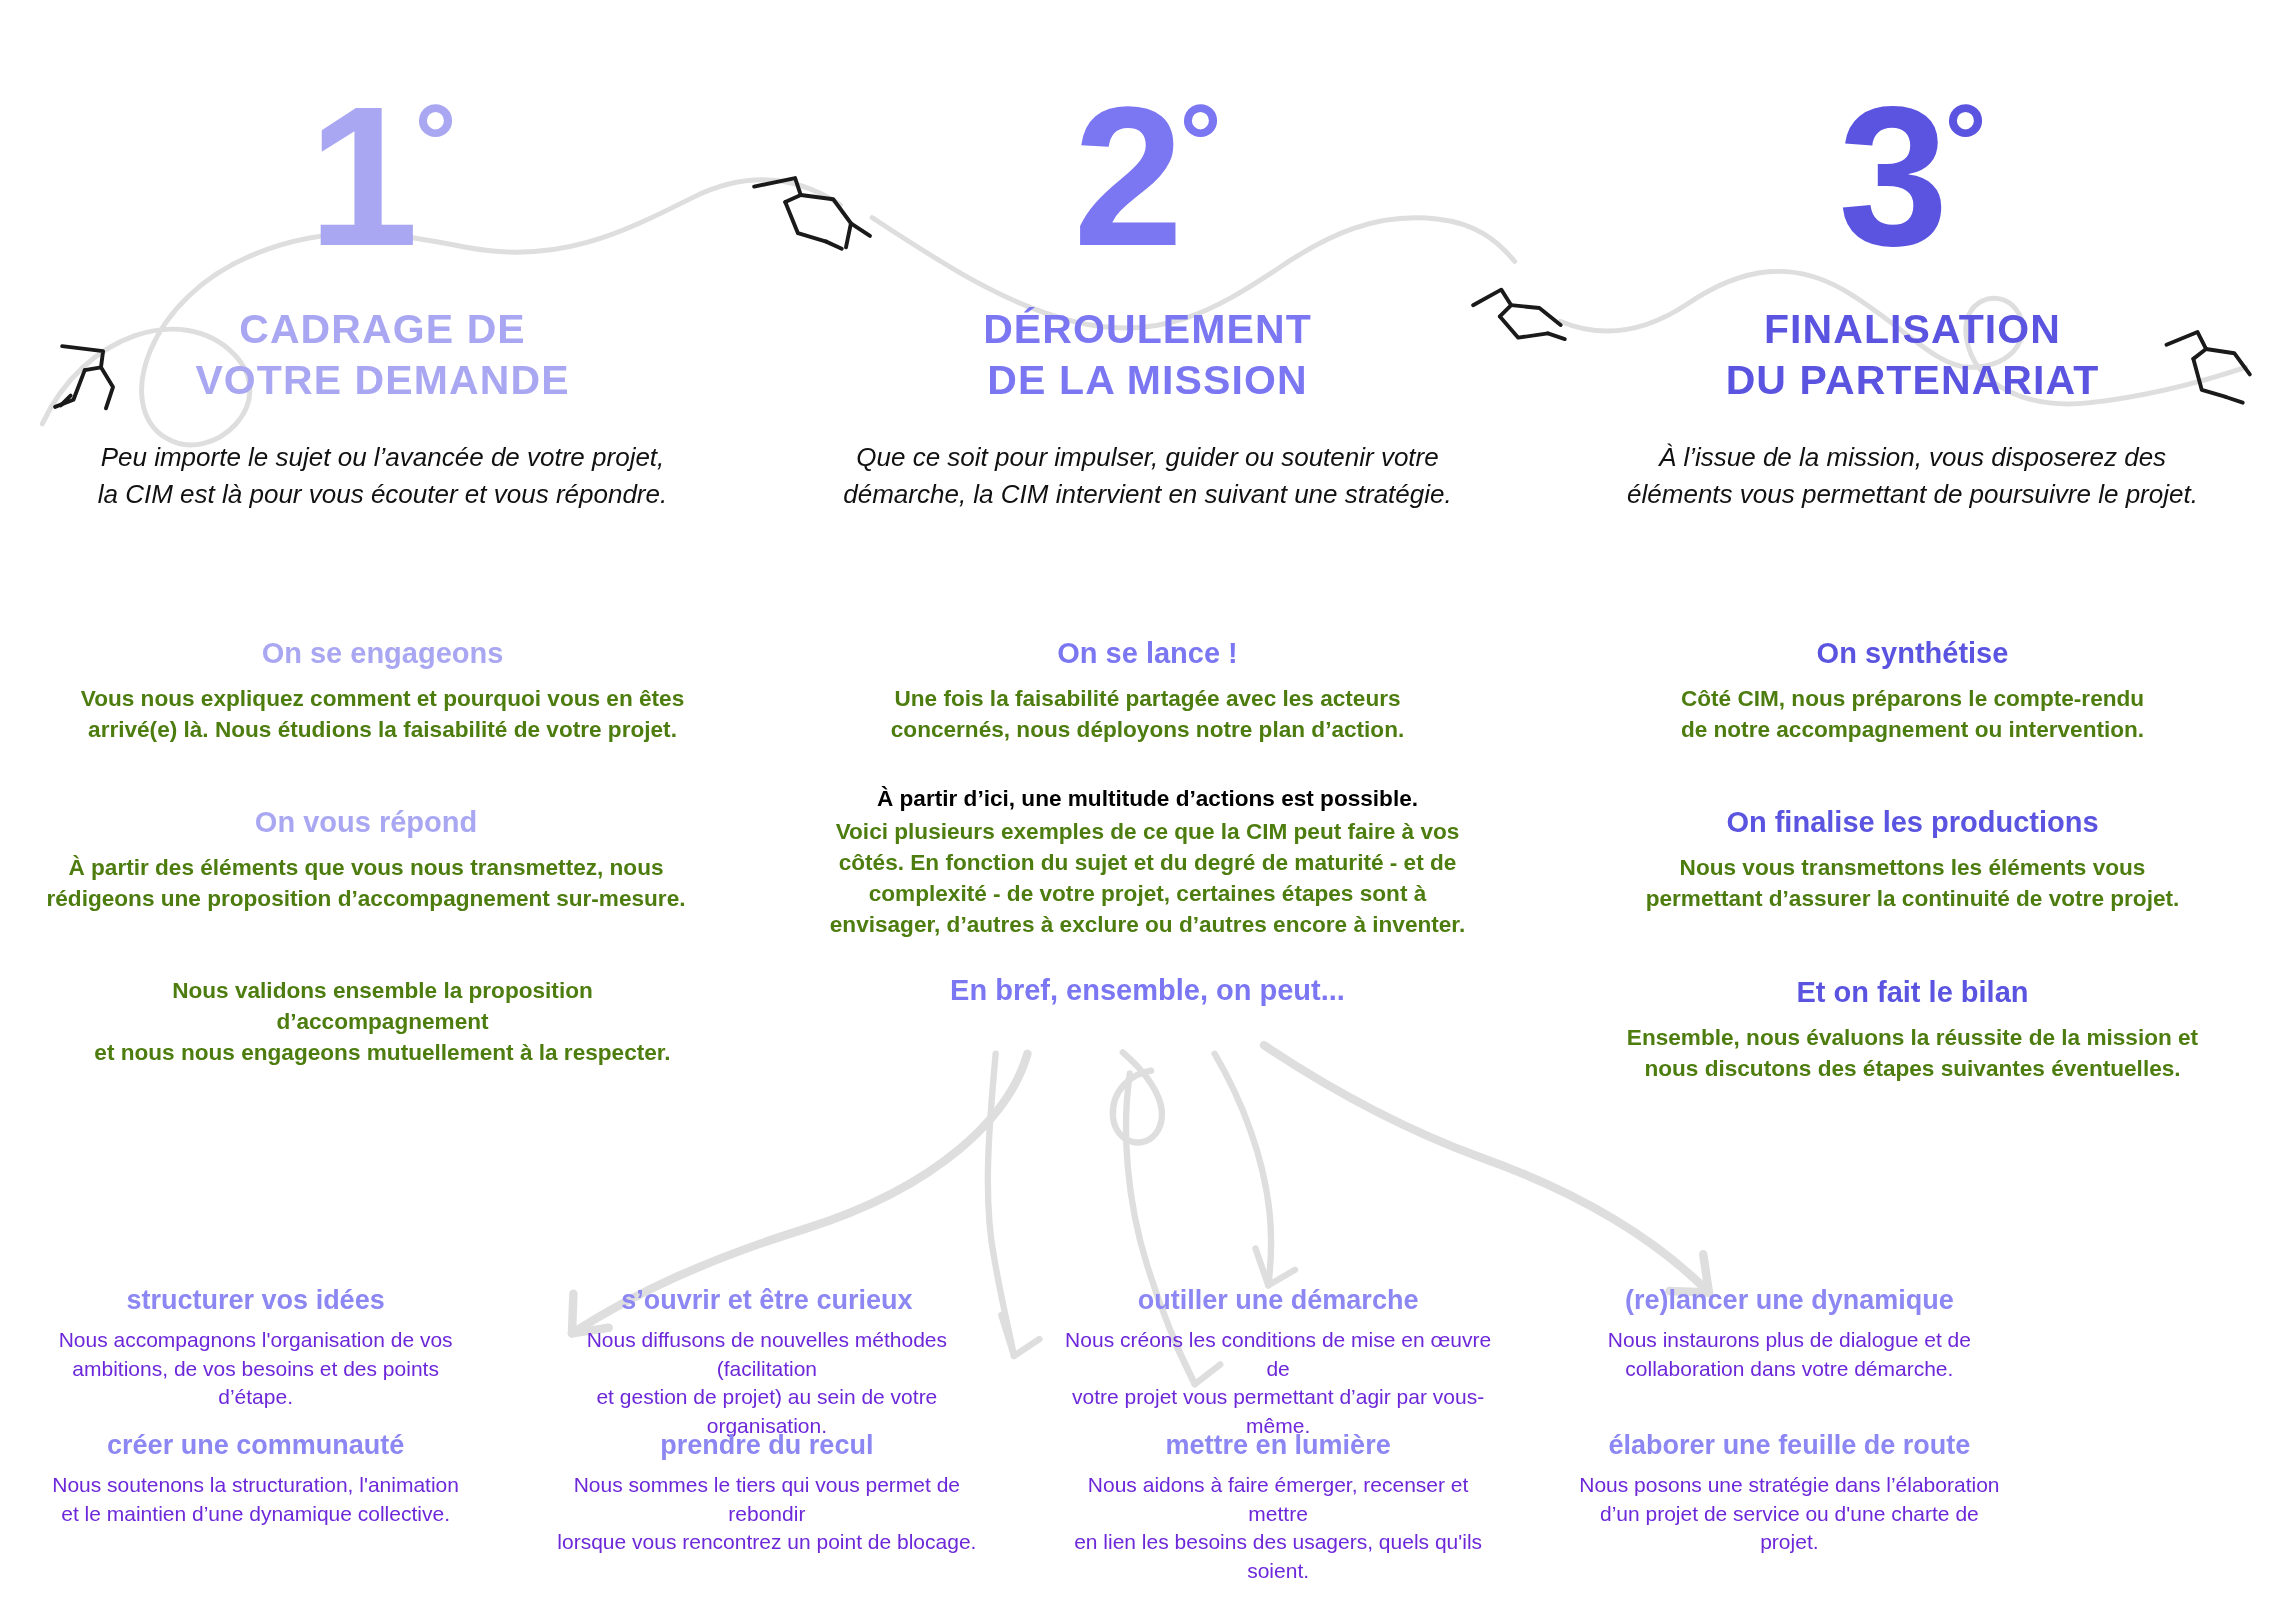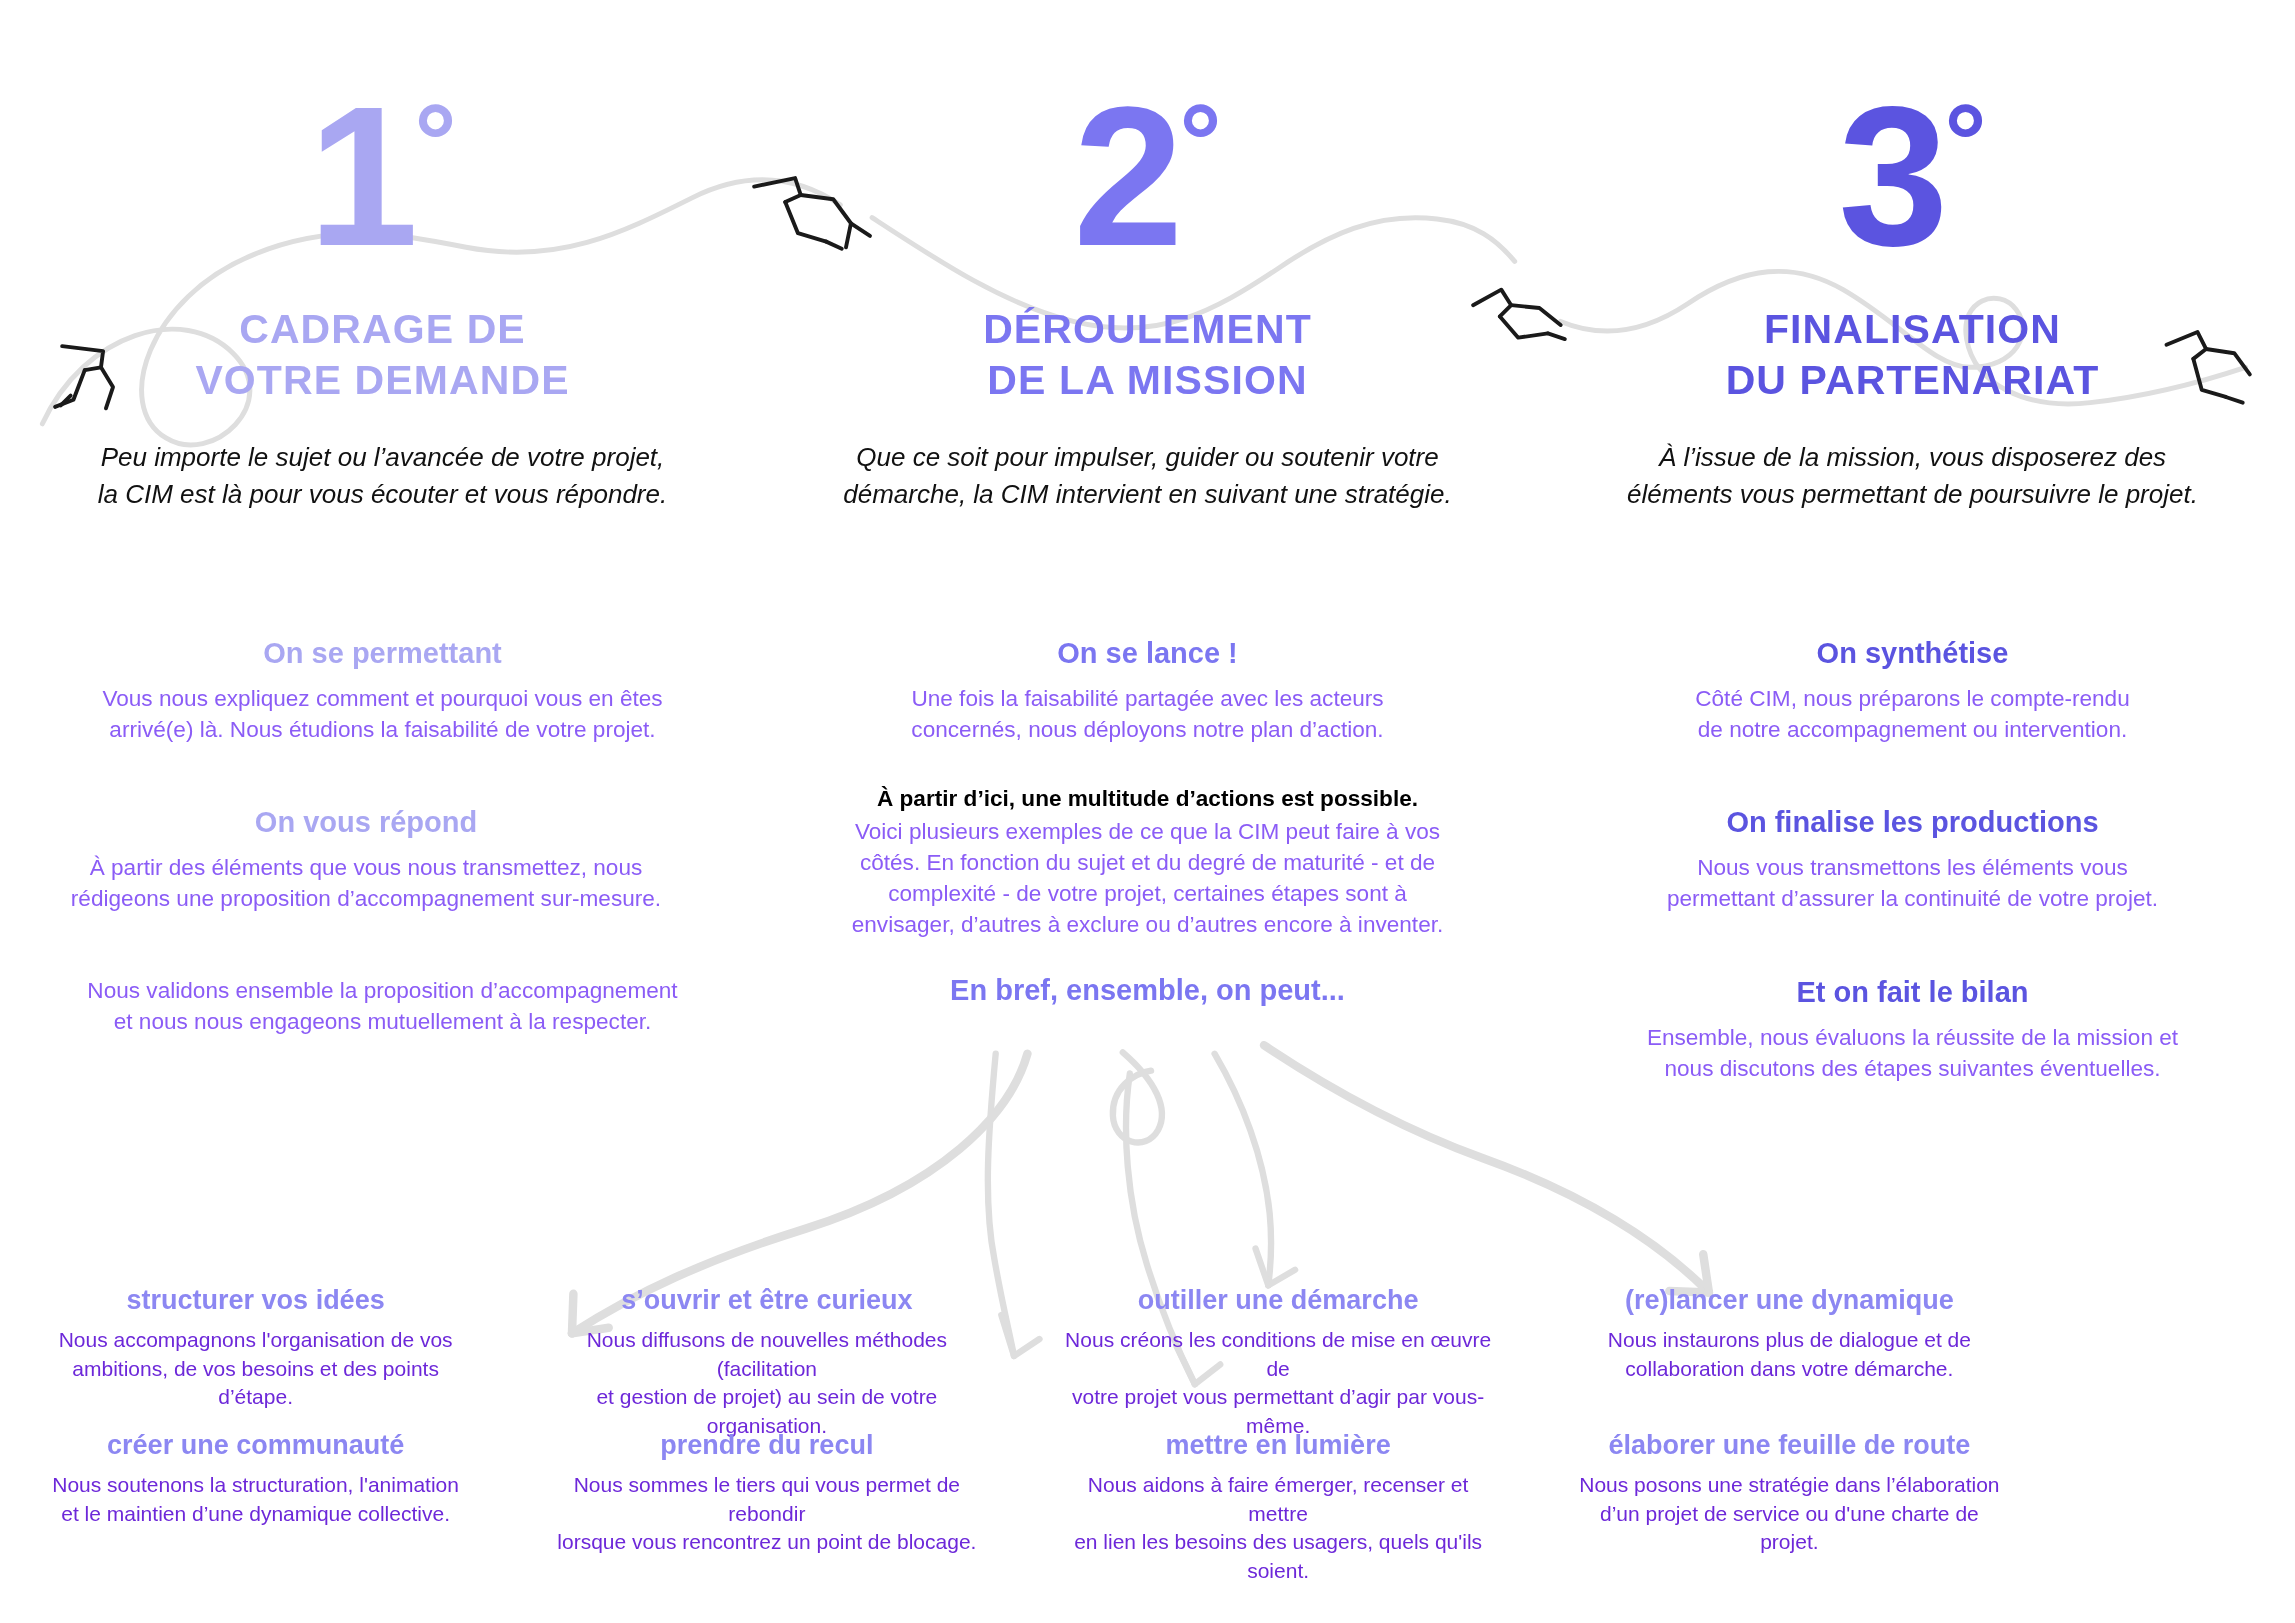--- a/index.html
+++ b/index.html
@@ -84,22 +84,23 @@
   }
   .block-title {
     font-size: 29px;
     font-weight: 700;
     line-height: 1.2;
     margin-bottom: 12px;
   }
   .block-body {
     font-size: 22.6px;
     line-height: 1.38;
-    color: #8b5cf6;
+    color: #4d7c0f;
     white-space: pre-line;
+    font-weight: bold;
   }
 
   
   .c1 .step-number, .c1 .step-title, .c1 .block-title { color: #a9a7f2; }
   .c2 .step-number, .c2 .step-title, .c2 .block-title { color: #7b76f1; }
   .c3 .step-number, .c3 .step-title, .c3 .block-title { color: #5b54e0; }
 
   
   .actions {
     position: absolute;
@@ -233,21 +234,21 @@
     <div class="col c1">
       <div class="step-number">
         <span>1</span><span class="deg">°</span>
       </div>
       <div class="step-title">CADRAGE DE
 VOTRE DEMANDE</div>
       <div class="step-intro">Peu importe le sujet ou l’avancée de votre projet,
 la CIM est là pour vous écouter et vous répondre.</div>
 
       <div class="block" style="top:636px;">
-        <div class="block-title">On se permettant</div>
+        <div class="block-title">On se engageons</div>
         <div class="block-body">Vous nous expliquez comment et pourquoi vous en êtes
 arrivé(e) là. Nous étudions la faisabilité de votre projet.</div>
       </div>
 
       <div class="block" style="top:805px;padding-left:32px;">
         <div class="block-title">On vous répond</div>
         <div class="block-body">À partir des éléments que vous nous transmettez, nous
 rédigeons une proposition d’accompagnement sur-mesure.</div>
       </div>
 

